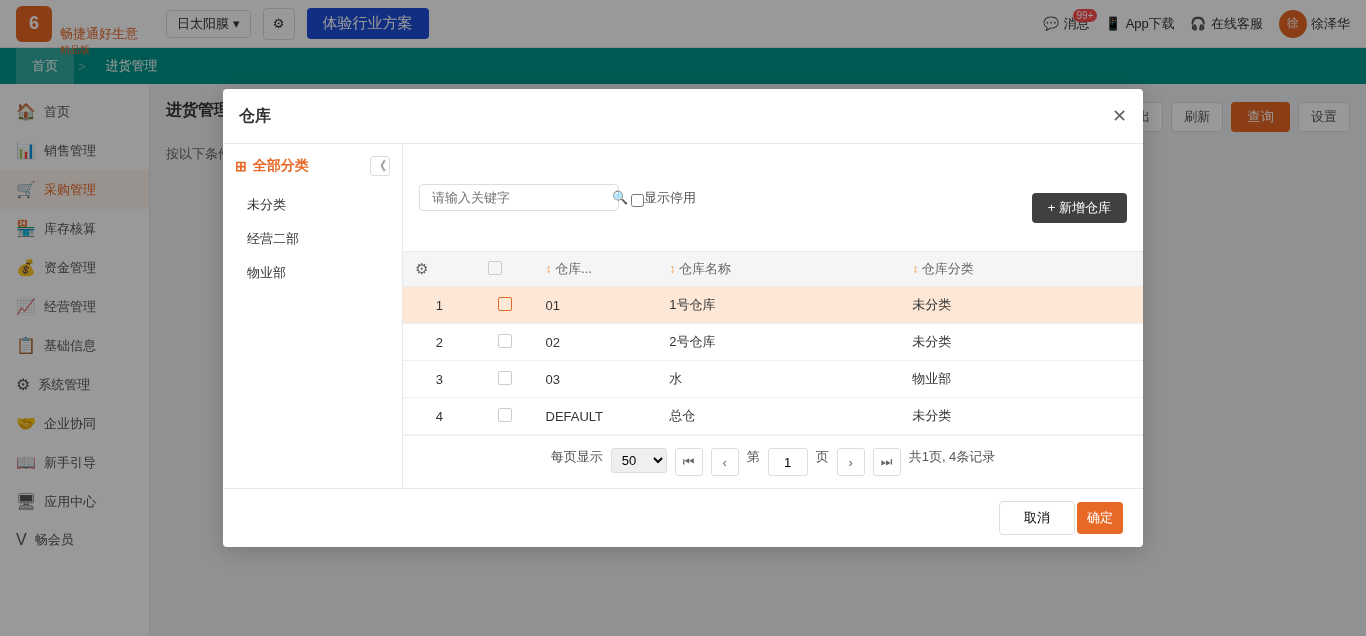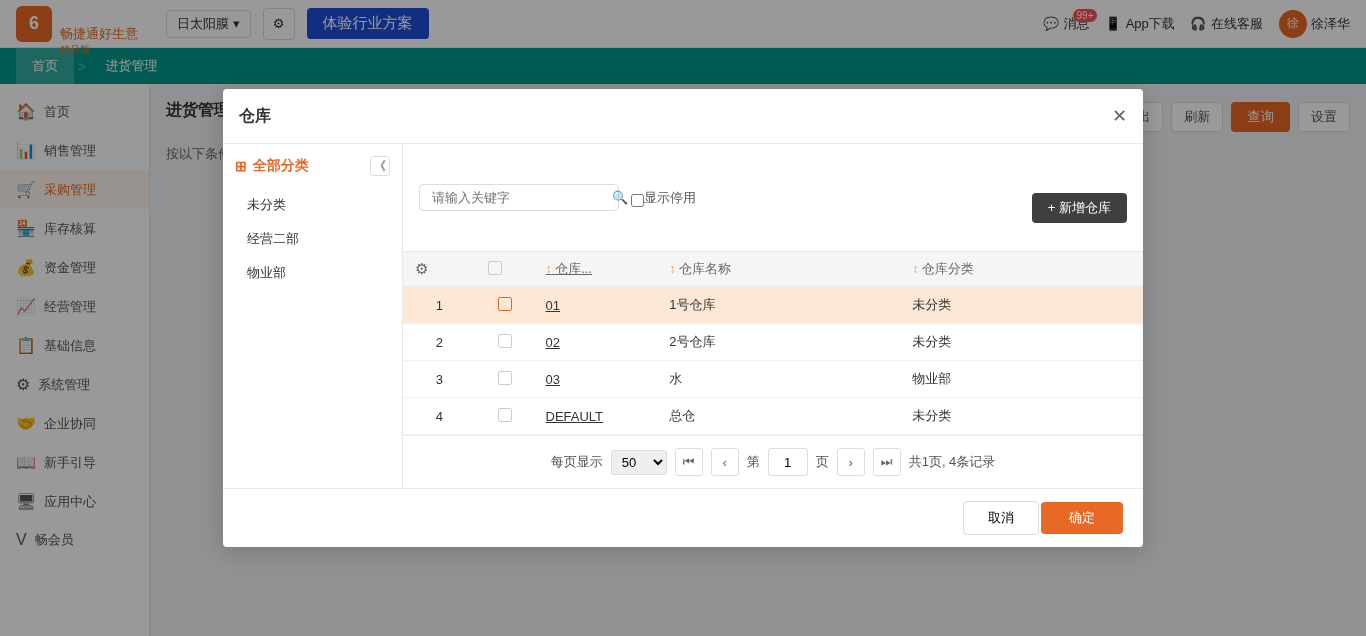--- a/index.html
+++ b/index.html
@@ -182,29 +182,29 @@
       background: #f5f5f5; padding: 8px 12px;
       text-align: left; border-bottom: 1px solid #e8e8e8;
       border-top: 1px solid #e8e8e8; color: #666; font-weight: normal;
     }
     .data-table td {
       padding: 9px 12px; border-bottom: 1px solid #f0f0f0; color: #333;
     }
     .data-table tr.highlighted { background: #fde8d8; }
     .col-seq { width: 48px; text-align: center; }
     .col-check { width: 36px; text-align: center; }
-    .col-code { width: 80px; text-decoration: underline; }
+    .col-code { width: 80px; }
     .col-name { width: 160px; }
     .col-cat { width: 160px; }
     .table-scroll { flex: 1; overflow-y: auto; }
 
     
     .pagination {
       padding: 12px 16px;
-      display: flex; align-items: center; justify-content: center;
+      display: flex; align-items: flex-start; justify-content: center;
       gap: 8px; border-top: 1px solid #f0f0f0; color: #555; font-size: 13px;
     }
     .page-btn {
       width: 28px; height: 28px; border: 1px solid #ddd; border-radius: 3px;
       display: flex; align-items: center; justify-content: center;
       cursor: pointer; background: #fff; color: #666;
     }
     .page-input {
       width: 40px; height: 28px; border: 1px solid #ddd; border-radius: 3px;
       text-align: center; font-size: 13px;
@@ -216,21 +216,21 @@
     
     .modal-footer {
       display: flex; align-items: center; justify-content: flex-end;
       gap: 2px; padding: 12px 20px; border-top: 1px solid #e8e8e8;
     }
     .cancel-btn {
       padding: 7px 24px; border: 1px solid #ddd; border-radius: 4px;
       background: #fff; cursor: pointer; font-size: 13px;
     }
     .confirm-btn {
-      padding: 7px 28px; background: #e86826; color: #fff; border: none;
+      padding: 7px 10px; background: #e86826; color: #fff; border: none;
       border-radius: 4px; cursor: pointer; font-size: 13px;
     }
 
     
     .cb { width: 14px; height: 14px; border: 1px solid #ccc; border-radius: 2px; display: inline-block; }
     .th-gear { font-size: 15px; color: #666; }
 
     
     .page-header { display: flex; align-items: center; justify-content: space-between; margin-bottom: 12px; }
     .page-actions { display: flex; gap: 8px; }

